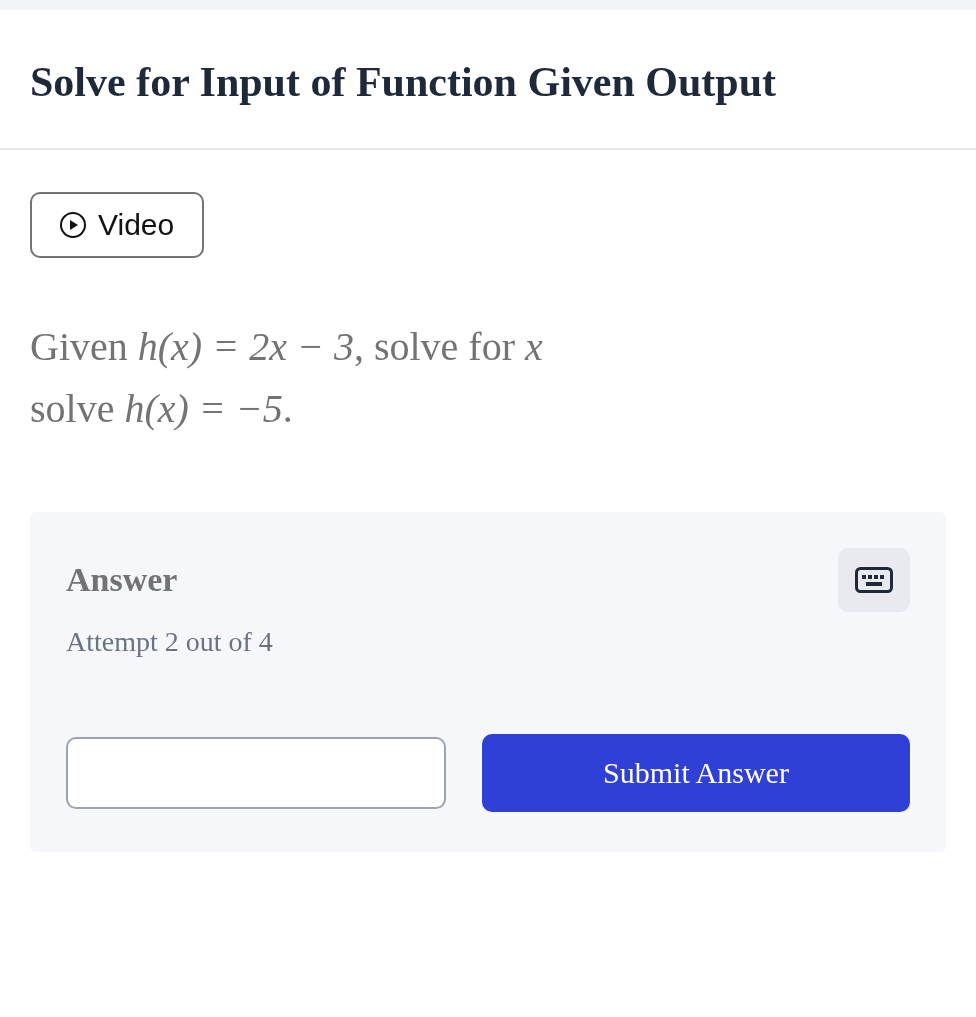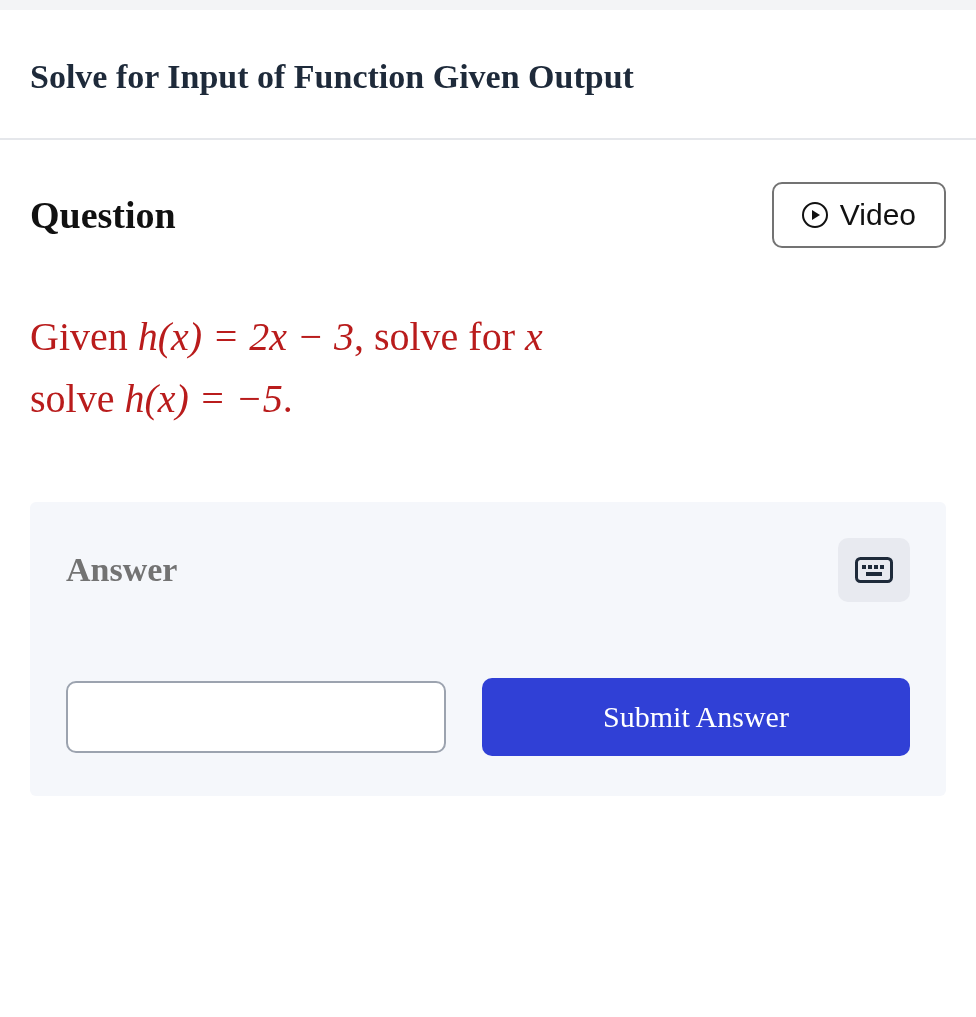--- a/index.html
+++ b/index.html
@@ -9,21 +9,21 @@
     width: 976px;
     height: 1017px;
     overflow: hidden;
   }
   .page {
     background: #fff;
     margin-top: 10px;
     min-height: 1007px;
   }
   .title {
-    font-size: 34px;
+    font-size: 42px;
     font-weight: 700;
     color: #1e2a3a;
     padding: 48px 30px 42px 30px;
     border-bottom: 2px solid #e5e7eb;
   }
   .question-row {
     display: flex;
     align-items: center;
     padding: 42px 30px 0 30px;
     gap: 18px;
@@ -60,21 +60,21 @@
     content: "";
     display: block;
     width: 0; height: 0;
     border-left: 8px solid #111;
     border-top: 5px solid transparent;
     border-bottom: 5px solid transparent;
     margin-left: 2px;
   }
   .prompt {
     font-size: 40px;
-    color: #b91c1c;
+    color: #737373;
     padding: 58px 30px 0 30px;
     line-height: 1.55;
   }
   .prompt .mi { font-style: italic; font-family: Georgia, serif; }
   .answer-box {
     background: #f5f7fb;
     margin: 72px 30px 0 30px;
     border-radius: 6px;
     padding: 36px 36px 40px 36px;
   }
@@ -133,21 +133,20 @@
     cursor: pointer;
   }
 </style>
 </head>
 <body>
 
 <div class="page">
   <h1 class="title">Solve for Input of Function Given Output</h1>
 
   <div class="question-row">
-    <div class="question-label">Question</div>
     <button class="btn-outline">
       <span class="play-icon"></span>
       <span>Video</span>
     </button>
   </div>
 
   <div class="prompt">
     <span>Given </span><span class="mi">h(x) = 2x − 3</span><span>, solve for </span><span class="mi">x</span><br>
     <span>solve </span><span class="mi">h(x) = −5</span><span>.</span>
   </div>
@@ -159,18 +158,19 @@
         <svg width="38" height="26" viewBox="0 0 38 26">
           <rect x="1.5" y="1.5" width="35" height="23" rx="4" ry="4" fill="none" stroke="#1e2a3a" stroke-width="3"></rect>
           <rect x="7" y="8" width="4" height="4" fill="#1e2a3a"></rect>
           <rect x="13" y="8" width="4" height="4" fill="#1e2a3a"></rect>
           <rect x="19" y="8" width="4" height="4" fill="#1e2a3a"></rect>
           <rect x="25" y="8" width="4" height="4" fill="#1e2a3a"></rect>
           <rect x="11" y="15" width="16" height="4" fill="#1e2a3a"></rect>
         </svg>
       </button>
     </div>
+    <div class="attempt">Attempt 2 out of 4</div>
     <div class="answer-row">
       <input class="answer-input" type="text" value="" style="">
       <button class="submit-btn">Submit Answer</button>
     </div>
   </div>
 </div>
 
 </body></html>

